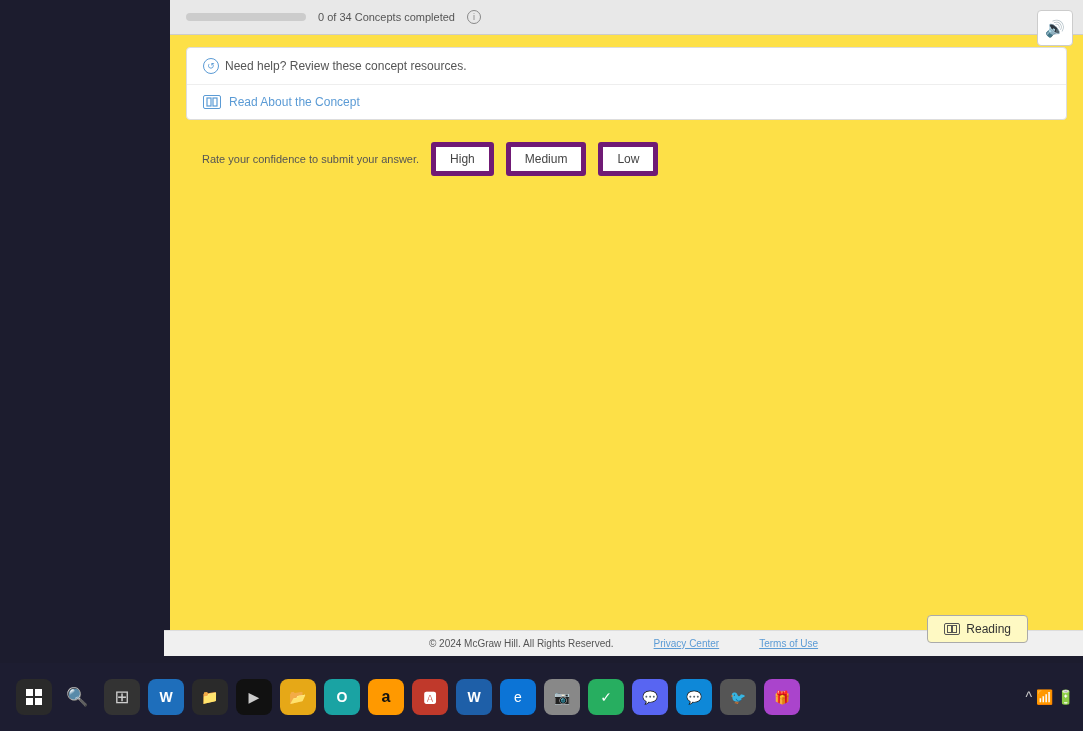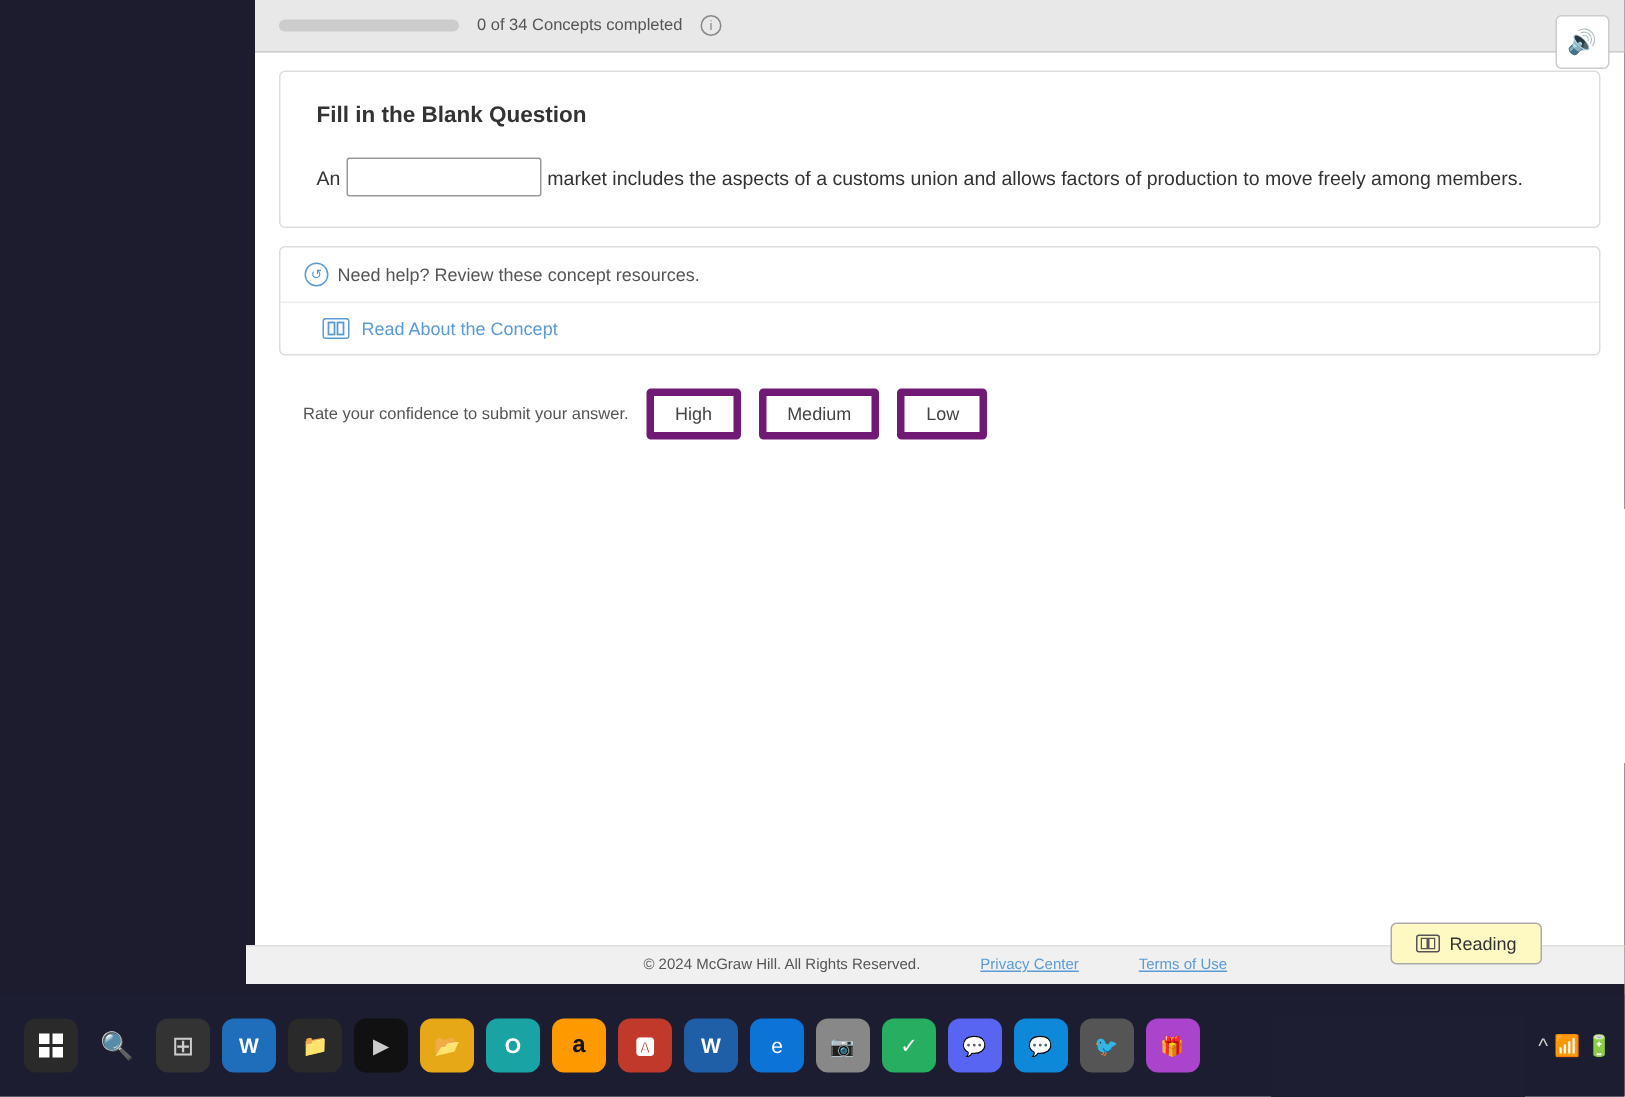--- a/index.html
+++ b/index.html
@@ -20,21 +20,21 @@
       background: #1c1c2e;
     }
 
     
     .browser-window {
       position: absolute;
       top: 0;
       left: 170px;
       right: 0;
       bottom: 75px;
-      background: #ffffff;
+      background: #fde047;
       border-radius: 4px 0 0 0;
     }
 
     
     .top-bar {
       background: #e8e8e8;
       padding: 10px 16px;
       display: flex;
       align-items: center;
       gap: 12px;
@@ -157,21 +157,21 @@
       border: 1.5px solid #5b9bd5;
       border-radius: 50%;
       display: inline-flex;
       align-items: center;
       justify-content: center;
       font-size: 9px;
       color: #5b9bd5;
     }
 
     .help-content {
-      padding: 10px 28px;
+      padding: 10px 16px;
       font-size: 12px;
       color: #444;
       display: flex;
       align-items: flex-start;
       gap: 8px;
     }
 
     .read-icon {
       width: 18px;
       height: 14px;
@@ -375,28 +375,20 @@
       <div class="progress-bar-fill"></div>
     </div>
     <span class="progress-text">0 of 34 Concepts completed</span>
     <div class="info-icon">i</div>
   </div>
 
   <div class="volume-btn">
     <span>🔊</span>
   </div>
 
-  <div class="question-section">
-    <div class="question-title">Fill in the Blank Question</div>
-    <div class="question-body">
-      <span class="blank-prefix">An</span>
-      <input class="blank-input" type="text" style="">
-      <span>market includes the aspects of a customs union and allows factors of production to move freely among members.</span>
-    </div>
-  </div>
 
   <div class="help-section">
     <div class="help-header">
       <div class="help-toggle-icon">↺</div>
       <span>Need help? Review these concept resources.</span>
     </div>
     <div class="help-content">
       <div class="read-icon">
         <svg width="12" height="10" viewBox="0 0 12 10">
           <rect x="1" y="1" width="4" height="8" fill="none" stroke="#5b9bd5" stroke-width="1.2"></rect>

